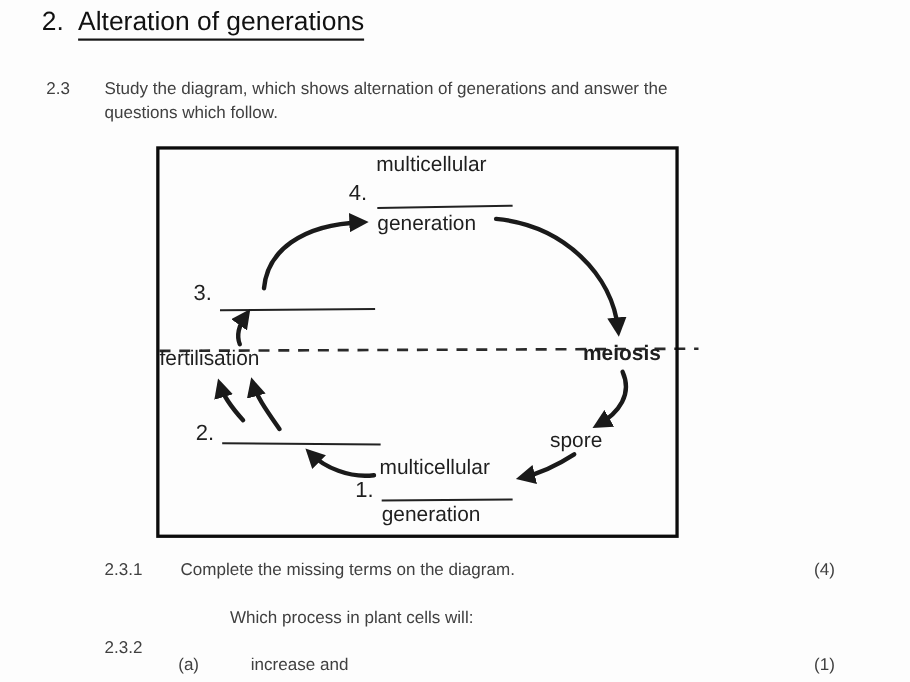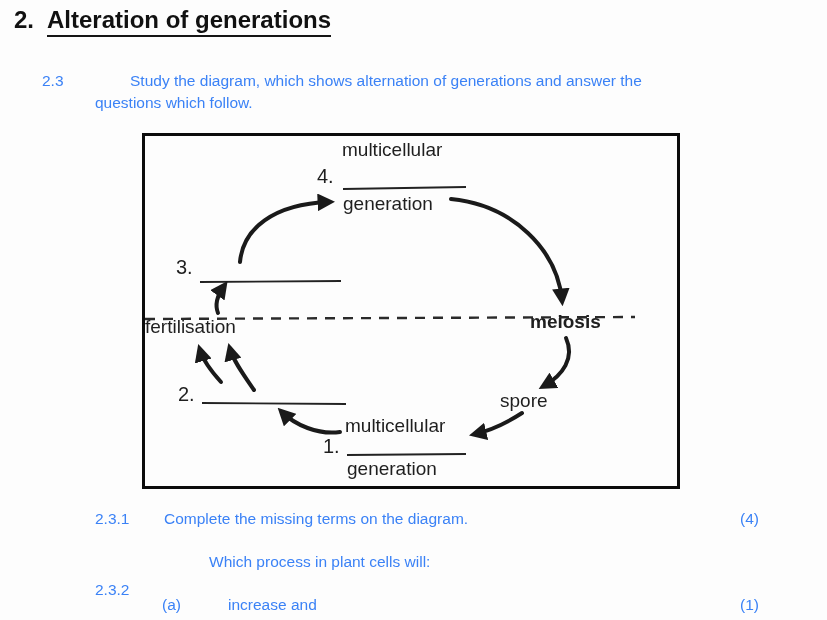--- a/index.html
+++ b/index.html
@@ -4,41 +4,41 @@
 <style>
   html,body{margin:0;padding:0;}
   body{
     width:827px;height:620px;position:relative;overflow:hidden;
     background:#fdfdfd;
     font-family:"Liberation Sans", sans-serif;
     color:#2d2d2d;
   }
   .abs{position:absolute;white-space:nowrap;}
   
-  .title{left:14px;top:6px;font-size:24px;font-weight:bold;color:#111;}
+  .title{left:38px;top:6px;font-size:24px;font-weight:normal;color:#111;}
   .title .num{margin-right:13px;}
   .title .utext{border-bottom:2.5px solid #151515;padding-bottom:2px;}
   
-  .body-text{font-size:15.5px;color:#3b82f6;}
+  .body-text{font-size:15.5px;color:#404040;}
   
-  .dbox{left:142px;top:133px;width:538px;height:356px;position:absolute;}
+  .dbox{left:142px;top:133px;width:475px;height:356px;position:absolute;}
   .dborder{position:absolute;inset:0;border:3.5px solid #0c0c0c;}
   .dbox svg{position:absolute;left:0;top:0;}
   .dlabel{font-size:19px;color:#1f1f1f;}
   .dnum{font-size:20px;color:#1f1f1f;}
 </style>
 </head>
 <body>
 
 <div class="abs title">
   <span class="num">2.</span><span class="utext">Alteration of generations</span>
 </div>
 
 <div class="abs body-text" style="left:42px;top:72px;">2.3</div>
-<div class="abs body-text" style="left:95px;top:72px;margin-left:35px;">Study the diagram, which shows alternation of generations and answer the</div>
+<div class="abs body-text" style="left:95px;top:72px;">Study the diagram, which shows alternation of generations and answer the</div>
 <div class="abs body-text" style="left:95px;top:94px;">questions which follow.</div>
 
 <div class="dbox">
   <svg width="498" height="356" viewBox="0 0 498 356">
     <defs>
       <marker id="ah" viewBox="0 0 10 10" refX="6.5" refY="5" markerWidth="4.4" markerHeight="4.4" orient="auto">
         <path d="M0,0 L10,5 L0,10 z" fill="#1a1a1a"></path>
       </marker>
     </defs>
 

